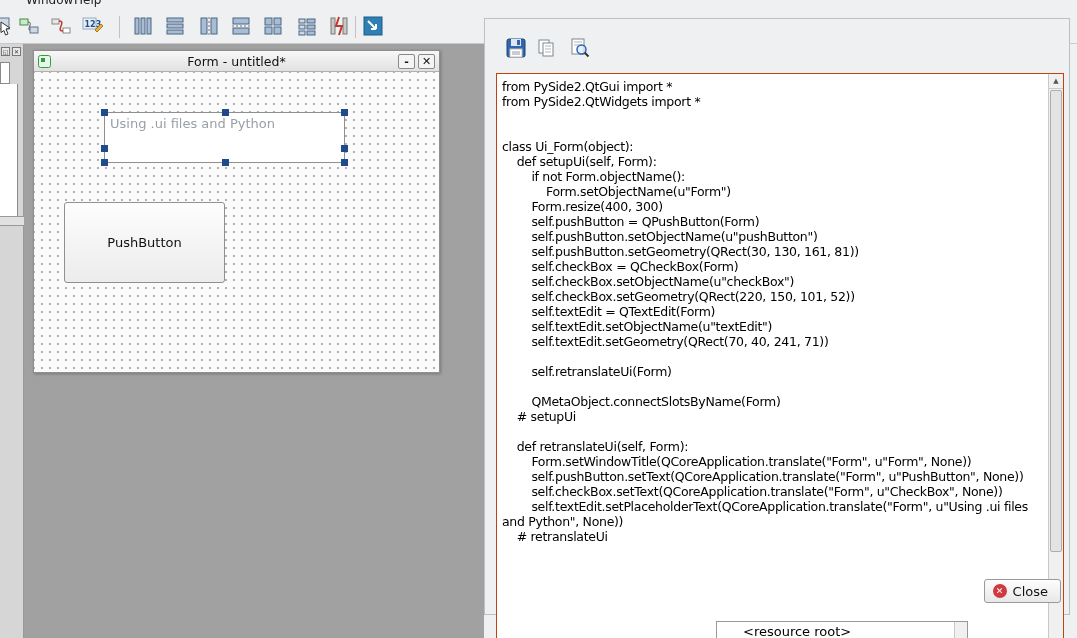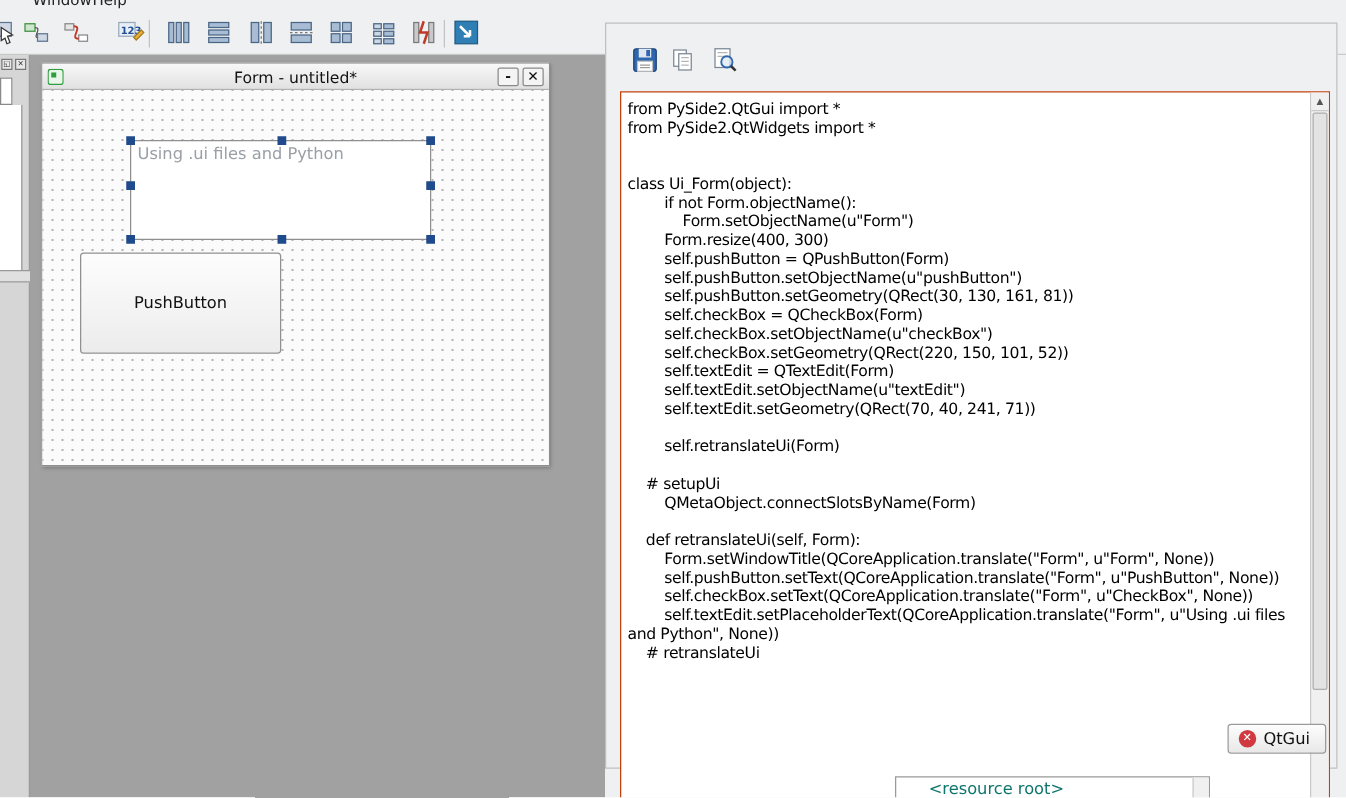--- a/index.html
+++ b/index.html
@@ -36,21 +36,21 @@
   .fw-title { position:absolute; left:0; right:0; top:3px; text-align:center; font-size:12.5px; color:#111; }
   .fw-icon { position:absolute; left:4px; top:4px; width:13px; height:13px; }
   .fw-btn { position:absolute; top:3px; width:17px; height:15px; border:1px solid #8a8a8a; background:#f4f4f4; border-radius:2px; font-size:11px; line-height:13px; text-align:center; font-weight:bold; color:#111; }
   .fw-min { right:24px; }
   .fw-close { right:4px; }
   .form-canvas { position:absolute; left:0; top:21px; right:0; bottom:0;
      background-color:#fbfbfb;
      background-image:radial-gradient(circle,#b1b1b1 0.8px,transparent 1.1px);
      background-size:8px 8px; background-position:4px 4px; }
 
-  .w-textedit { position:absolute; left:70px; top:40px; width:241px; height:80px; background:#fff; border:1px solid #8f8f8f; }
+  .w-textedit { position:absolute; left:70px; top:40px; width:241px; height:51px; background:#fff; border:1px solid #8f8f8f; }
   .w-textedit .ph { position:absolute; left:5px; top:3px; color:#9aa0a6; font-size:13px; }
   .handle { position:absolute; width:7px; height:7px; background:#1f4a8c; }
   .h-tl{left:-4px;top:-4px;} .h-tm{left:117px;top:-4px;} .h-tr{right:-4px;top:-4px;}
   .h-ml{left:-4px;top:32px;} .h-mr{right:-4px;top:32px;}
   .h-bl{left:-4px;bottom:-4px;} .h-bm{left:117px;bottom:-4px;} .h-br{right:-4px;bottom:-4px;}
 
   .w-pushbutton { position:absolute; left:30px; top:130px; width:161px; height:81px; border:1px solid #909090; border-radius:3px; background:linear-gradient(#fdfdfd,#ececec); display:flex; align-items:center; justify-content:center; font-size:13px; color:#111; }
   .w-checkbox { position:absolute; left:220px; top:150px; width:101px; height:41px; display:flex; align-items:center; gap:6px; }
   .cb-indicator { width:14px; height:14px; background:#fdfdfd; border:1px solid #7f7f7f; border-radius:2px; }
 
@@ -67,21 +67,21 @@
   .vs-up, .vs-down { position:absolute; left:0; width:14px; height:15px; text-align:center; font-size:7px; line-height:15px; color:#555; background:#f0f0f0; }
   .vs-up { top:0; border-bottom:1px solid #c9c9c9; }
   .vs-down { bottom:0; border-top:1px solid #c9c9c9; }
   .vs-thumb { position:absolute; left:1px; top:16px; width:12px; height:462px; background:#e3e3e3; border:1px solid #adadad; border-radius:2px; }
 
   .close-btn { position:absolute; right:8px; bottom:11px; height:24px; padding:0 12px 0 8px; display:flex; align-items:center; gap:6px; background:linear-gradient(#fdfdfd,#e8e8e8); border:1px solid #9a9a9a; border-radius:3px; font-size:13px; color:#111; }
   .close-ico { width:14px; height:14px; border-radius:50%; background:#d0393f; color:#fff; font-size:9px; font-weight:bold; line-height:14px; text-align:center; }
 
   
   .resource-panel { position:absolute; left:716px; top:621px; width:252px; height:22px; background:#fff; border:1px solid #999; }
-  .resource-item { position:absolute; left:26px; top:2px; font-size:13px; color:#0f766e; }
+  .resource-item { position:absolute; left:26px; top:2px; font-size:13px; color:#000000; }
   .res-scroll { position:absolute; right:0; top:0; bottom:0; width:13px; background:#f0f0f0; border-left:1px solid #c9c9c9; }
 </style>
 </head>
 <body>
 
 <div class="screen">
 
   <div class="menubar">
     <span class="menu-item m1">Window</span>
     <span class="menu-item m2">Help</span>
@@ -101,21 +101,21 @@
           <path d="M10 7 C16 7 8 15 12 15" stroke="#555" fill="none"></path>
         </svg>
     </div>
     <div class="tb-btn" style="left:48px">
       <svg width="22" height="22" viewBox="0 0 22 22">
           <rect x="2" y="4" width="7" height="5" fill="#e6e6e6" stroke="#888"></rect>
           <rect x="13" y="13" width="7" height="5" fill="#fff" stroke="#888"></rect>
           <path d="M9 6 C17 6 5 16 13 16" stroke="#c0392b" fill="none" stroke-width="1.5"></path>
         </svg>
     </div>
-    <div class="tb-btn" style="left:92px">
+    <div class="tb-btn" style="left:80px">
       <svg width="22" height="22" viewBox="0 0 22 22">
           <rect x="1" y="3" width="13" height="11" fill="#e8eef6" stroke="#9ab"></rect>
           <text x="2.5" y="12" font-size="8" font-weight="bold" fill="#1d4f93">123</text>
           <polygon points="13,15 19,9 21,11 15,17" fill="#e8b23a" stroke="#a87a1d"></polygon>
         </svg>
     </div>
     <div class="tb-sep" style="left:119px"></div>
     <div class="tb-btn" style="left:130px">
       <svg width="22" height="22" viewBox="0 0 22 22">
           <rect x="3" y="3" width="4" height="16" fill="#a8bdd4" stroke="#4a6585"></rect>
@@ -246,56 +246,57 @@
         </svg>
     </div>
 
     <div class="code-area">
       <div class="code-lines">
           <div class="code-line">from PySide2.QtGui import *</div>
           <div class="code-line">from PySide2.QtWidgets import *</div>
           <div class="code-line"></div>
           <div class="code-line"></div>
           <div class="code-line">class Ui_Form(object):</div>
+          <div class="code-line">    def setupUi(self, Form):</div>
           <div class="code-line">        if not Form.objectName():</div>
           <div class="code-line">            Form.setObjectName(u"Form")</div>
           <div class="code-line">        Form.resize(400, 300)</div>
           <div class="code-line">        self.pushButton = QPushButton(Form)</div>
           <div class="code-line">        self.pushButton.setObjectName(u"pushButton")</div>
           <div class="code-line">        self.pushButton.setGeometry(QRect(30, 130, 161, 81))</div>
           <div class="code-line">        self.checkBox = QCheckBox(Form)</div>
           <div class="code-line">        self.checkBox.setObjectName(u"checkBox")</div>
           <div class="code-line">        self.checkBox.setGeometry(QRect(220, 150, 101, 52))</div>
           <div class="code-line">        self.textEdit = QTextEdit(Form)</div>
           <div class="code-line">        self.textEdit.setObjectName(u"textEdit")</div>
           <div class="code-line">        self.textEdit.setGeometry(QRect(70, 40, 241, 71))</div>
           <div class="code-line"></div>
           <div class="code-line">        self.retranslateUi(Form)</div>
           <div class="code-line"></div>
+          <div class="code-line">        QMetaObject.connectSlotsByName(Form)</div>
           <div class="code-line">    # setupUi</div>
-          <div class="code-line">        QMetaObject.connectSlotsByName(Form)</div>
           <div class="code-line"></div>
           <div class="code-line">    def retranslateUi(self, Form):</div>
           <div class="code-line">        Form.setWindowTitle(QCoreApplication.translate("Form", u"Form", None))</div>
           <div class="code-line">        self.pushButton.setText(QCoreApplication.translate("Form", u"PushButton", None))</div>
           <div class="code-line">        self.checkBox.setText(QCoreApplication.translate("Form", u"CheckBox", None))</div>
           <div class="code-line">        self.textEdit.setPlaceholderText(QCoreApplication.translate("Form", u"Using .ui files</div>
           <div class="code-line">and Python", None))</div>
           <div class="code-line">    # retranslateUi</div>
         </div>
       <div class="vscroll">
         <div class="vs-up">▲</div>
         <div class="vs-thumb"></div>
         <div class="vs-down">▼</div>
       </div>
     </div>
 
     <div class="close-btn">
       <span class="close-ico">✕</span>
-      <span>QtGui</span>
+      <span>Close</span>
     </div>
   </div>
 
   <div class="resource-panel">
     <span class="resource-item">&lt;resource root&gt;</span>
     <div class="res-scroll"></div>
   </div>
 
 </div>
 

